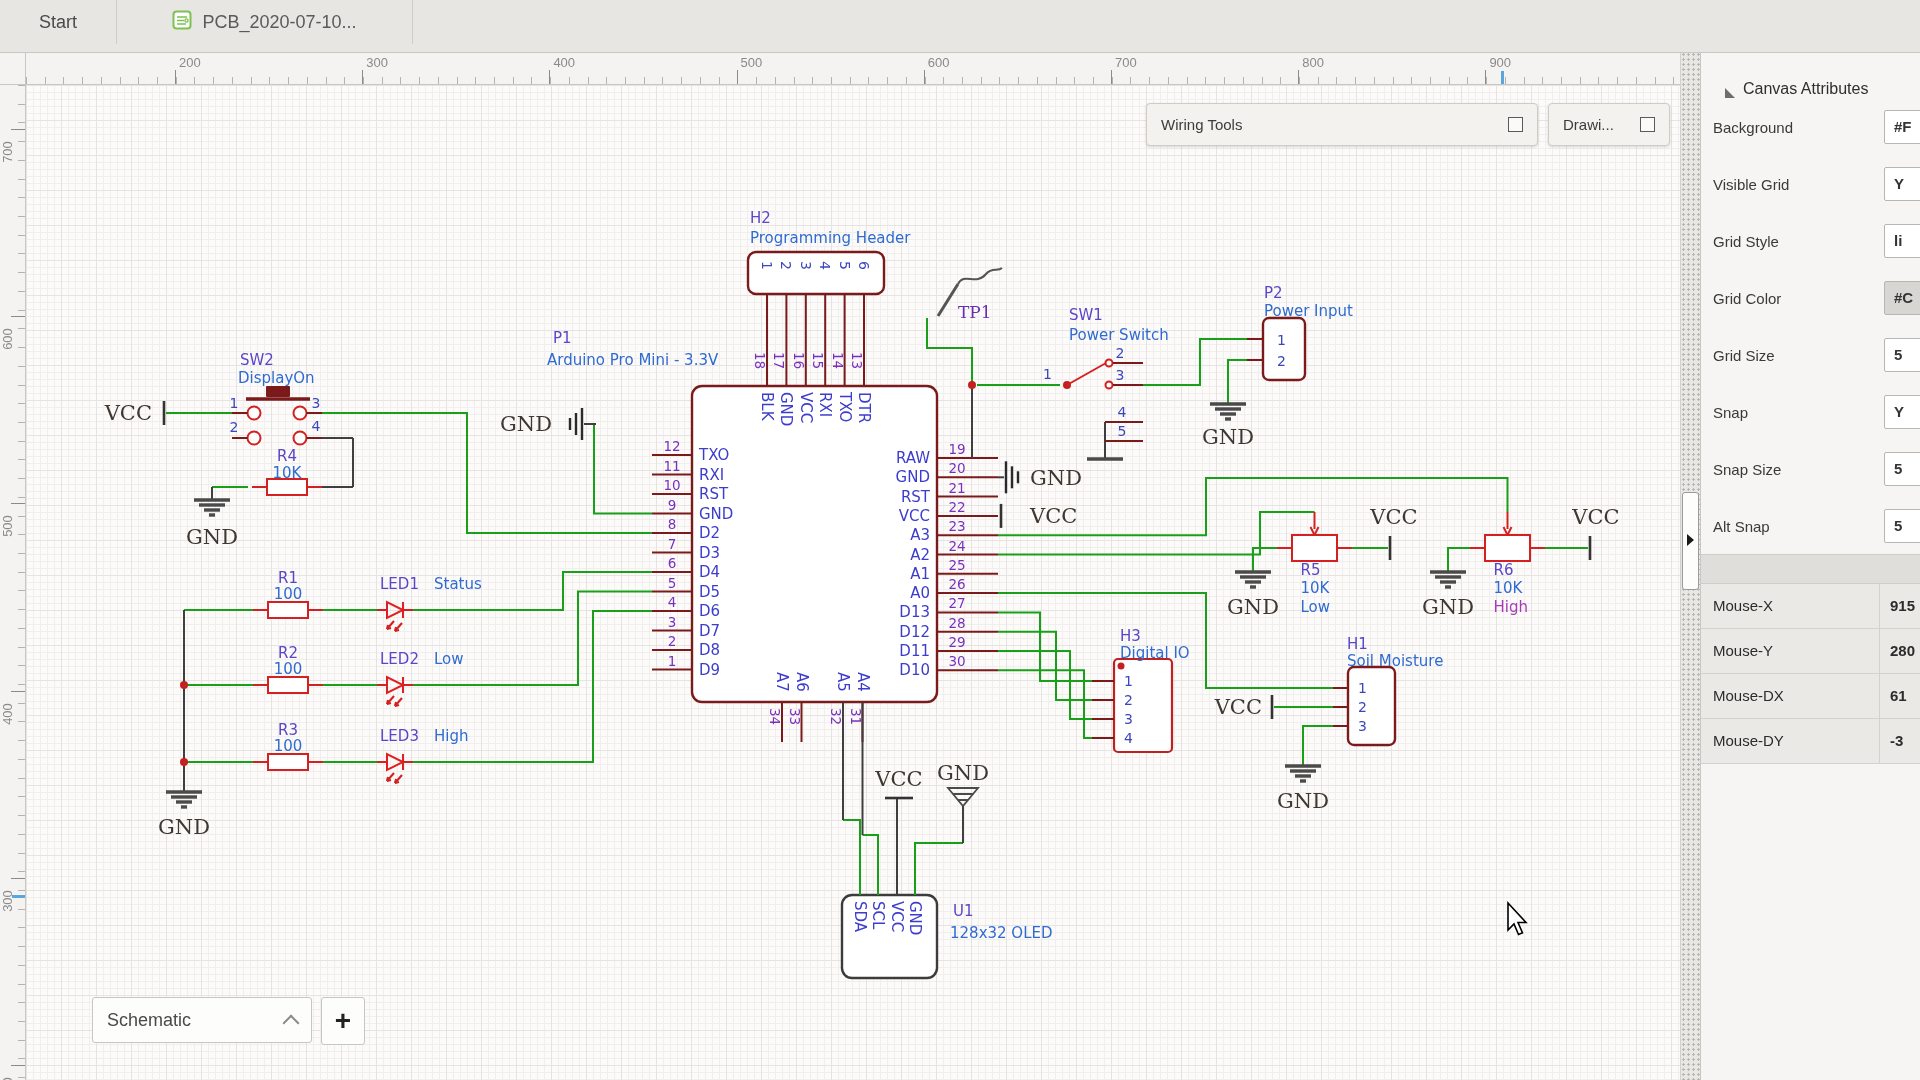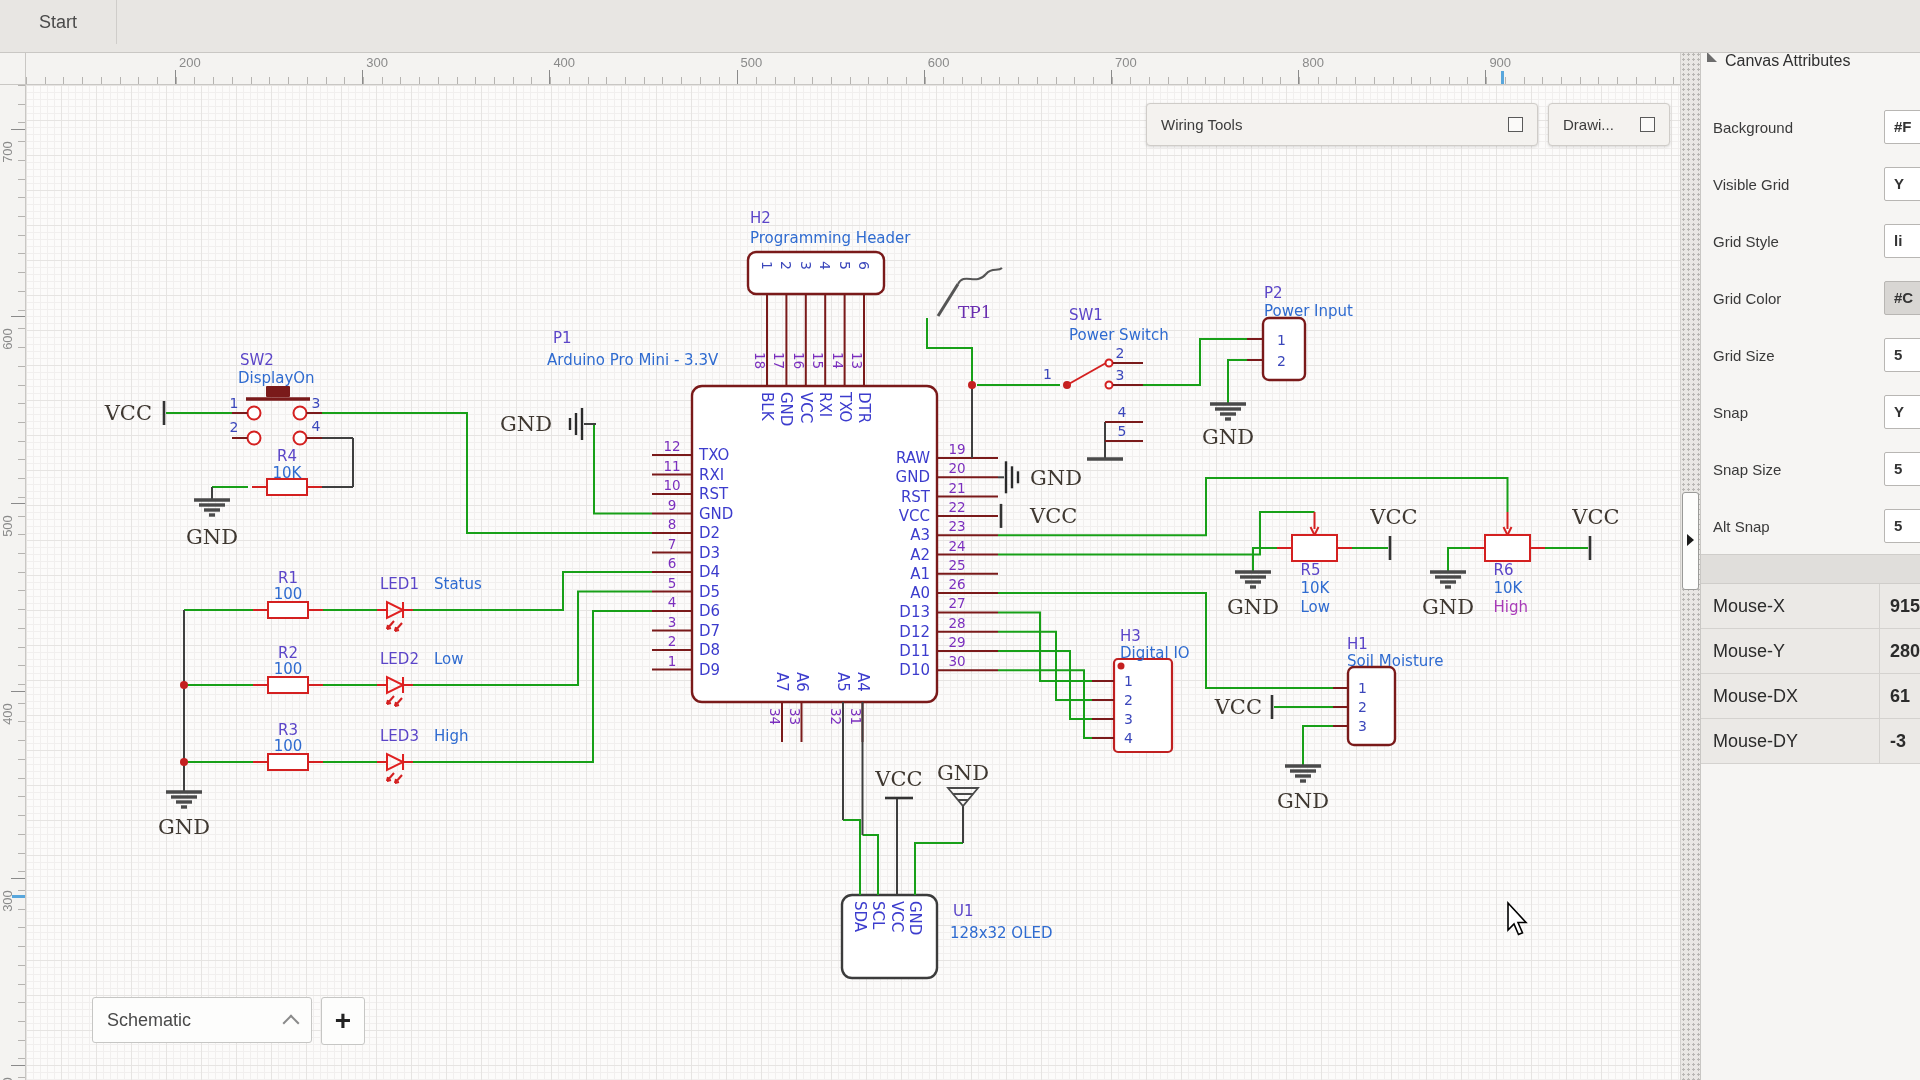--- a/index.html
+++ b/index.html
@@ -61,31 +61,31 @@
     border-left:1px solid #d2d0cd;box-sizing:border-box}
   .split-handle{position:absolute;left:1px;top:440px;width:15px;height:96px;background:#fdfdfc;
     border:1px solid #9a9a98;border-radius:3px}
   .split-handle::after{content:"";position:absolute;left:4px;top:41px;width:0;height:0;
     border-left:7px solid #1a1a1a;border-top:6px solid transparent;border-bottom:6px solid transparent}
   
   .panel{position:absolute;left:1700px;top:0;width:220px;height:1080px;background:#f6f5f3;z-index:36;
     border-left:1px solid #c9c7c4;box-sizing:border-box}
   .panel-title{height:51px;background:#e8e6e3;border-bottom:1px solid #cfcdca;display:flex;
     align-items:center;padding-left:12px;font-size:16px;color:#3a3a3a}
-  .sect-head{height:46px;display:flex;align-items:flex-start;padding-left:6px;gap:8px;font-size:16px;color:#2f2f2f}
+  .sect-head{height:46px;display:flex;align-items:flex-end;padding-left:24px;gap:8px;font-size:16px;color:#2f2f2f}
   .tri{width:0;height:0;border-bottom:10px solid #6d6d6d;border-right:10px solid transparent}
   .attr-row{position:relative;height:57px}
   .attr-label{position:absolute;left:12px;top:50%;transform:translateY(-50%);font-size:15px;color:#3a3a3a}
   .attr-input{position:absolute;left:183px;top:50%;transform:translateY(-50%);width:72px;height:34px;
     background:#fff;border:1px solid #b8b6b3;border-radius:2px;box-sizing:border-box;
     font-size:15px;color:#333;line-height:32px;padding-left:9px;font-weight:bold}
   .attr-input.swatch{background:#d8d6d3}
   .mouse-sep{height:28px;background:#e0dedb;border-top:1px solid #cfcdca;border-bottom:1px solid #cfcdca}
   .mouse-row{position:relative;height:44px;background:#ebe9e6;border-bottom:1px solid #d4d2cf;
-    font-size:18px;color:#2b2b2b}
+    font-size:15px;color:#2b2b2b}
   .mouse-label{position:absolute;left:12px;top:0;line-height:44px}
   .mouse-val{position:absolute;left:178px;top:0;bottom:0;right:0;border-left:1px solid #d4d2cf;
     line-height:44px;padding-left:10px;font-weight:bold}
   
   svg text{font-family:"DejaVu Sans",sans-serif}
   .pin{stroke:#7a1a1a;stroke-width:2;fill:none}
   .rpin{stroke:#d42020;stroke-width:2;fill:none}
   .wire{stroke:#18a018;stroke-width:2;fill:none}
   .dwire{stroke:#3f3f3f;stroke-width:2;fill:none}
   .bmaroon{stroke:#7a1a1a;stroke-width:2.4;fill:#fff}
@@ -480,20 +480,28 @@
     <text x="899" y="786" class="net" text-anchor="middle">VCC</text>
     <path d="M948 788 L978 788 L963 806 Z M953 794 L973 794 M958 800 L968 800" class="gflag"></path>
     <text x="963" y="780" class="net" text-anchor="middle">GND</text>
     <polygon points="1508,903 1508,930 1514,924 1518.5,934.5 1522.5,932.8 1518,922.5 1526,922.5" style="fill:#fff;stroke:#000;stroke-width:1.6"></polygon>
   </svg>
 
 <div class="tabbar">
   <div class="tab t-start">
     <span>Start</span>
   </div>
+  <div class="tab t-pcb">
+    <span><svg width="20" height="20" viewBox="0 0 20 20">
+          <rect x="1.5" y="1.5" width="17" height="17" rx="3" fill="#fff" stroke="#7cc24f" stroke-width="2"></rect>
+          <path d="M5 7h10M5 10.5h7M5 14h9" stroke="#7cc24f" stroke-width="1.6" fill="none"></path>
+          <circle cx="14.5" cy="10.5" r="1.6" fill="none" stroke="#7cc24f" stroke-width="1.3"></circle>
+        </svg></span>
+    <span>PCB_2020-07-10...</span>
+  </div>
 </div>
 
 <div class="corner"></div>
 <div class="ruler-top" id="rulerTop">
   <div class="marker-top" style="left:1475px"></div>
 <div class="rt-tick" style="left: 149px;"></div>
     <div class="rt-label" style="left: 153px;">200</div>
     <div class="rt-tick" style="left: 336.2px;"></div>
     <div class="rt-label" style="left: 340.2px;">300</div>
     <div class="rt-tick" style="left: 523.4px;"></div>

